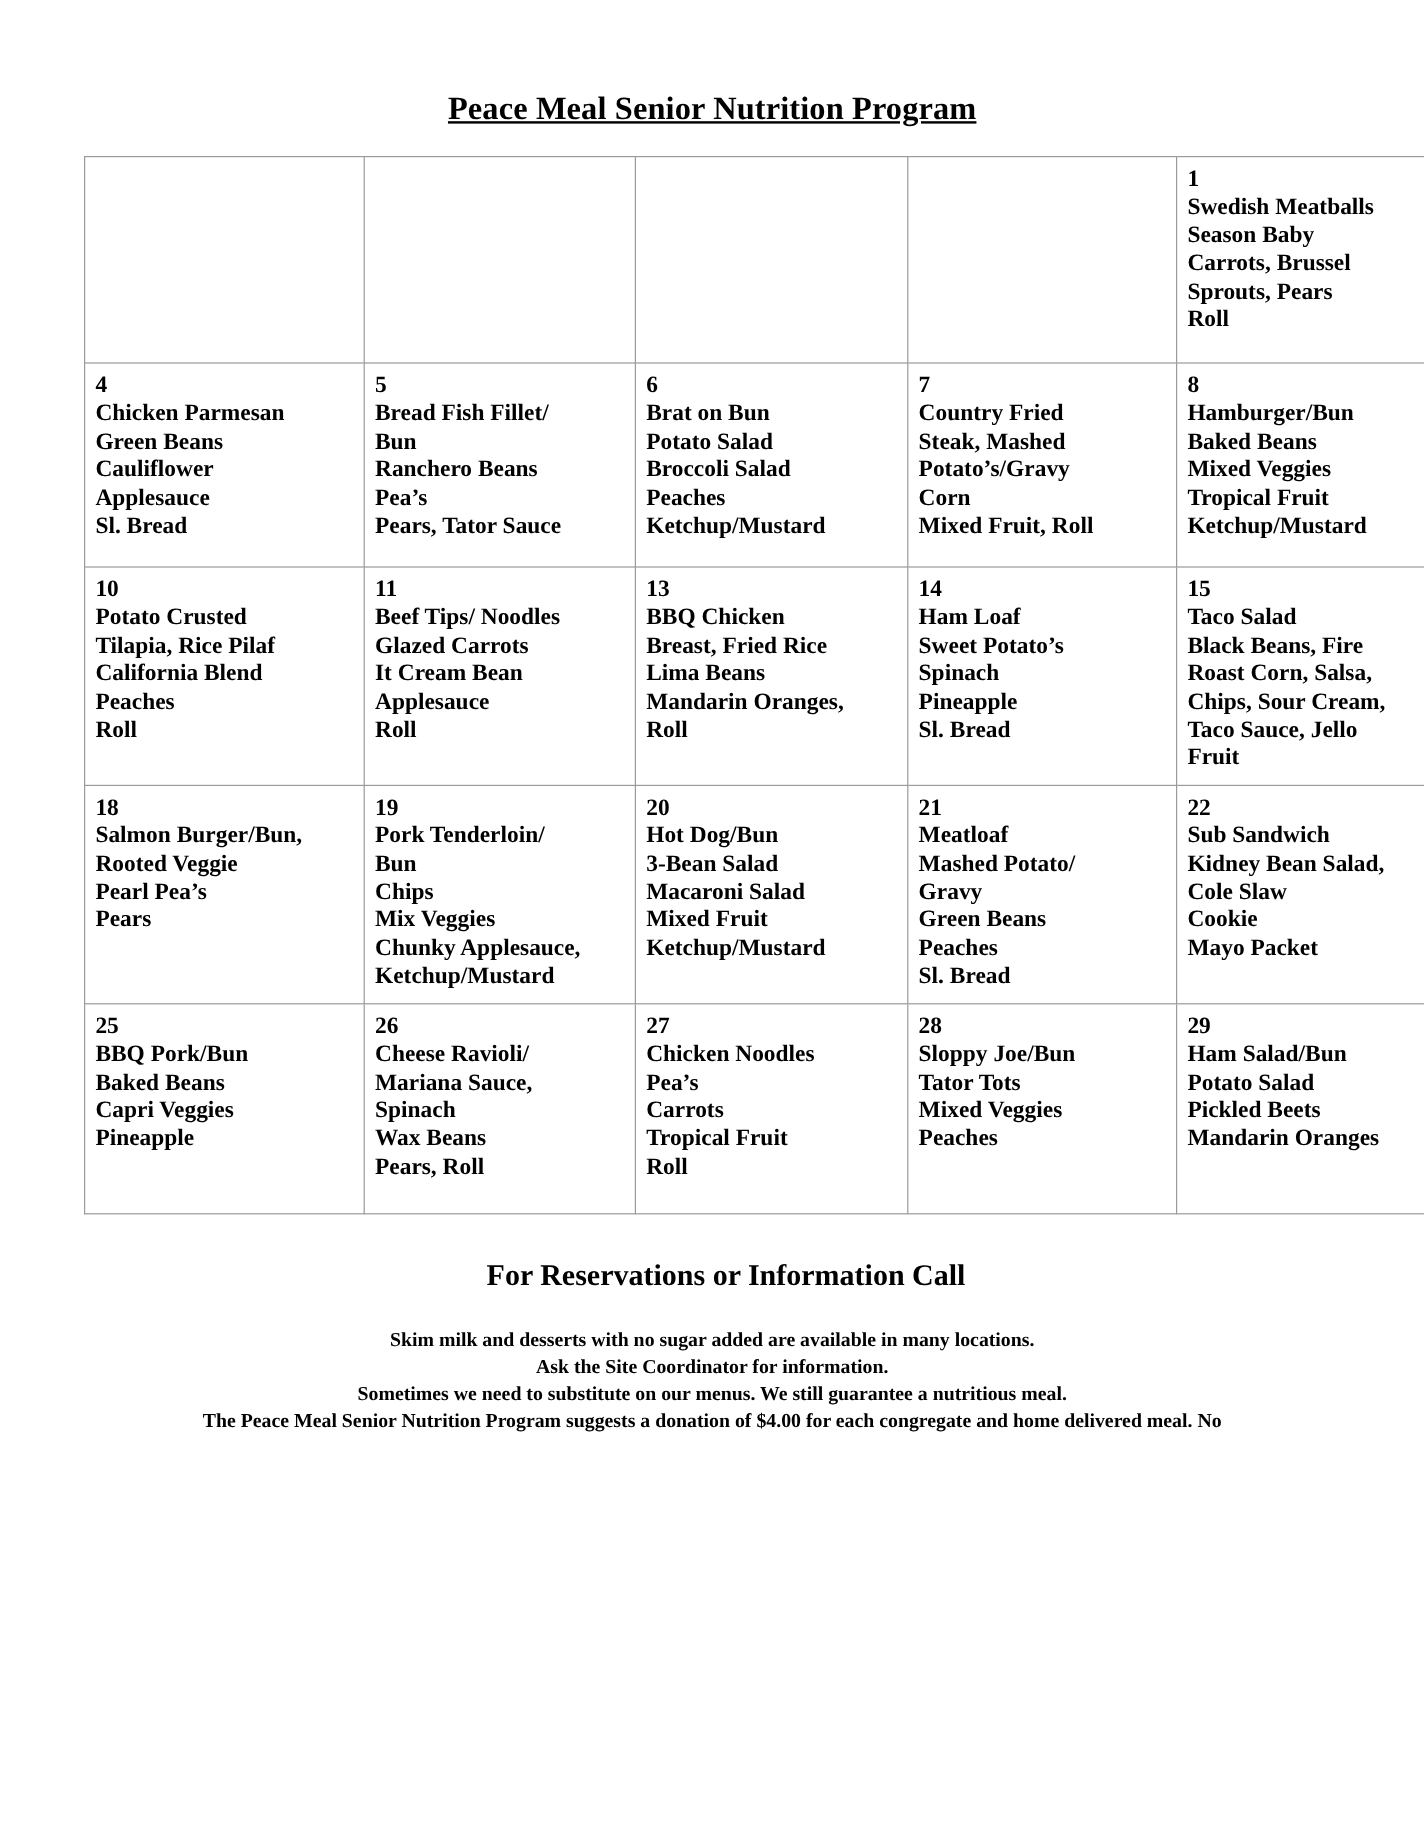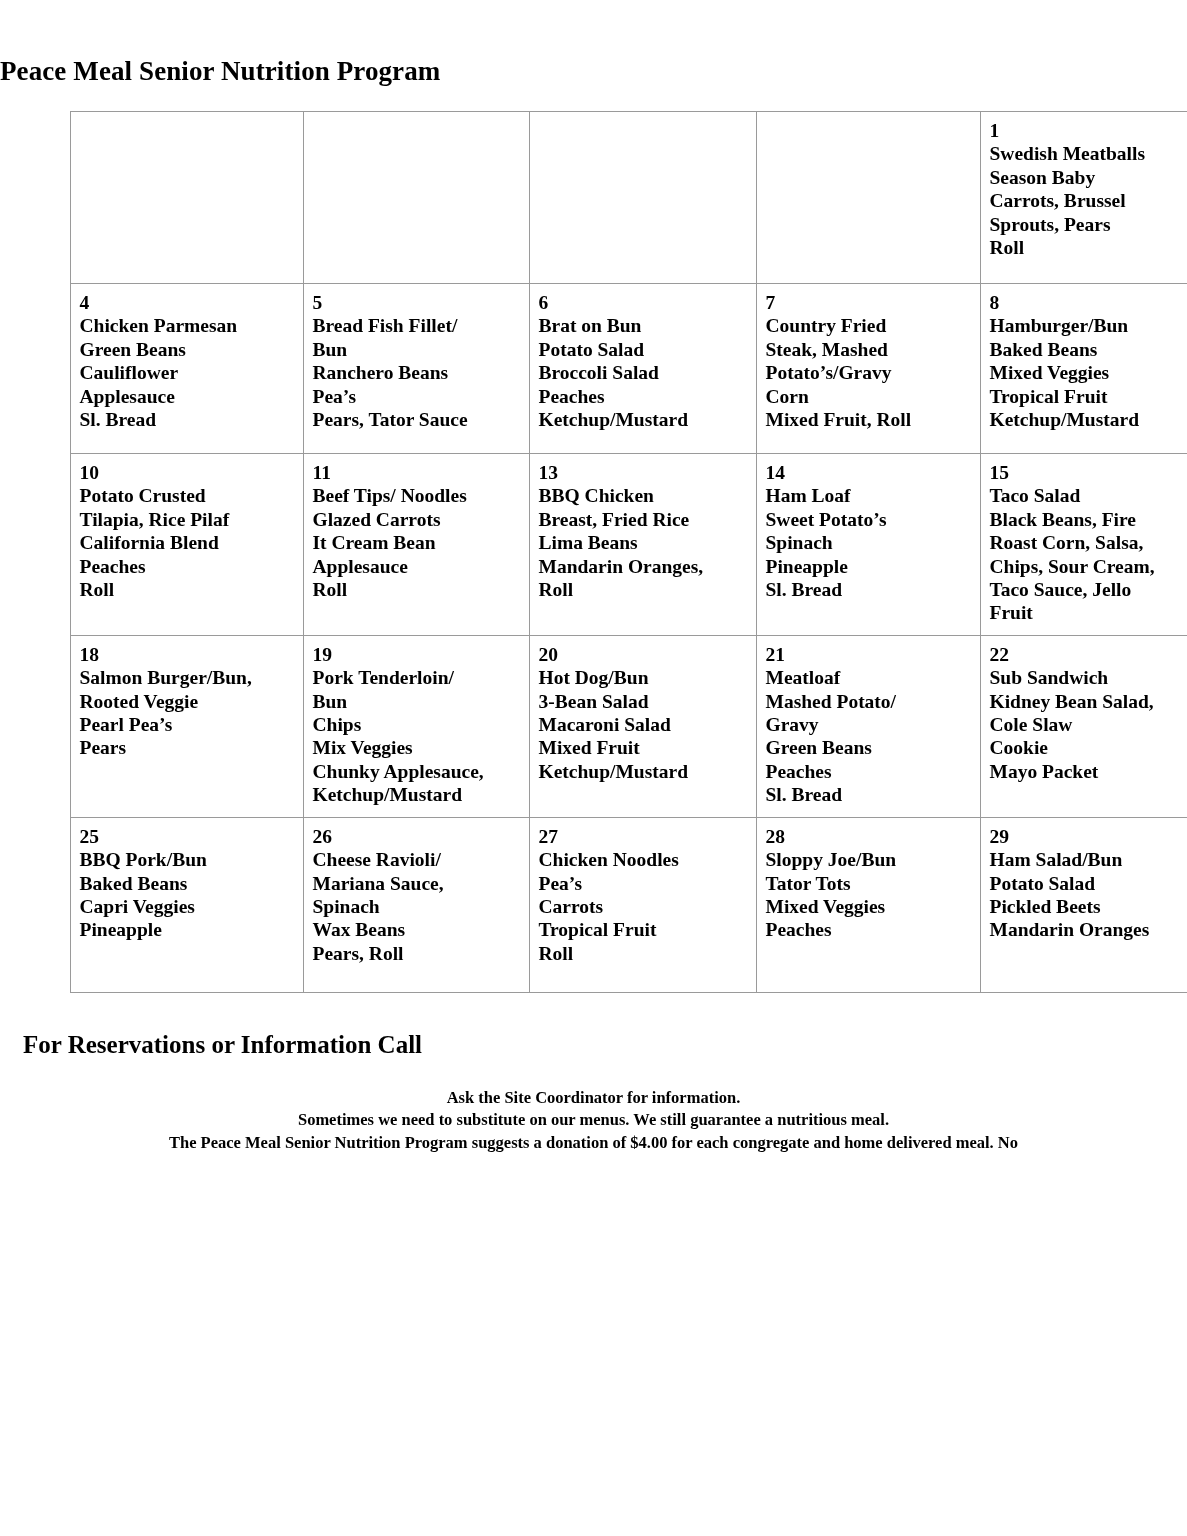--- a/index.html
+++ b/index.html
@@ -17,21 +17,23 @@
   .page {
     width: 1187px;
     height: 1536px;
     position: relative;
     box-sizing: border-box;
     padding: 0;
   }
 
   
   .header {
-    padding-top: 54px;
+    text-align: center;
+    padding-top: 73px;
+    text-decoration: underline;
   }
   .header .title-line {
     font-weight: bold;
     font-size: 27px;
     line-height: 35px;
     letter-spacing: 0.1px;
   }
 
   
   .cal-wrap {
@@ -68,21 +70,21 @@
     font-weight: bold;
   }
   .menu-line {
     display: block;
     white-space: nowrap;
   }
   td.empty-cell { }
 
   
   .reservations {
-    text-align: left;
+    text-align: center;
     margin-top: 36px;
     margin-left: 23px;
   }
   .reservations .res-line {
     font-weight: bold;
     font-size: 25px;
     line-height: 32px;
   }
 
   
@@ -308,18 +310,19 @@
       </tbody>
     </table>
   </div>
 
   <div class="reservations">
     <div class="res-line">For Reservations or Information Call</div>
   </div>
 
 
   <div class="fineprint">
+    <span class="fp-line">Skim milk and desserts with no sugar added are available in many locations.</span>
     <span class="fp-line">Ask the Site Coordinator for information.</span>
     <span class="fp-line">Sometimes we need to substitute on our menus.  We still guarantee a nutritious meal.</span>
     <span class="fp-line">The Peace Meal Senior Nutrition Program suggests a donation of $4.00 for each congregate and home delivered meal.  No</span>
   </div>
 
 </div>
 
 </body></html>

